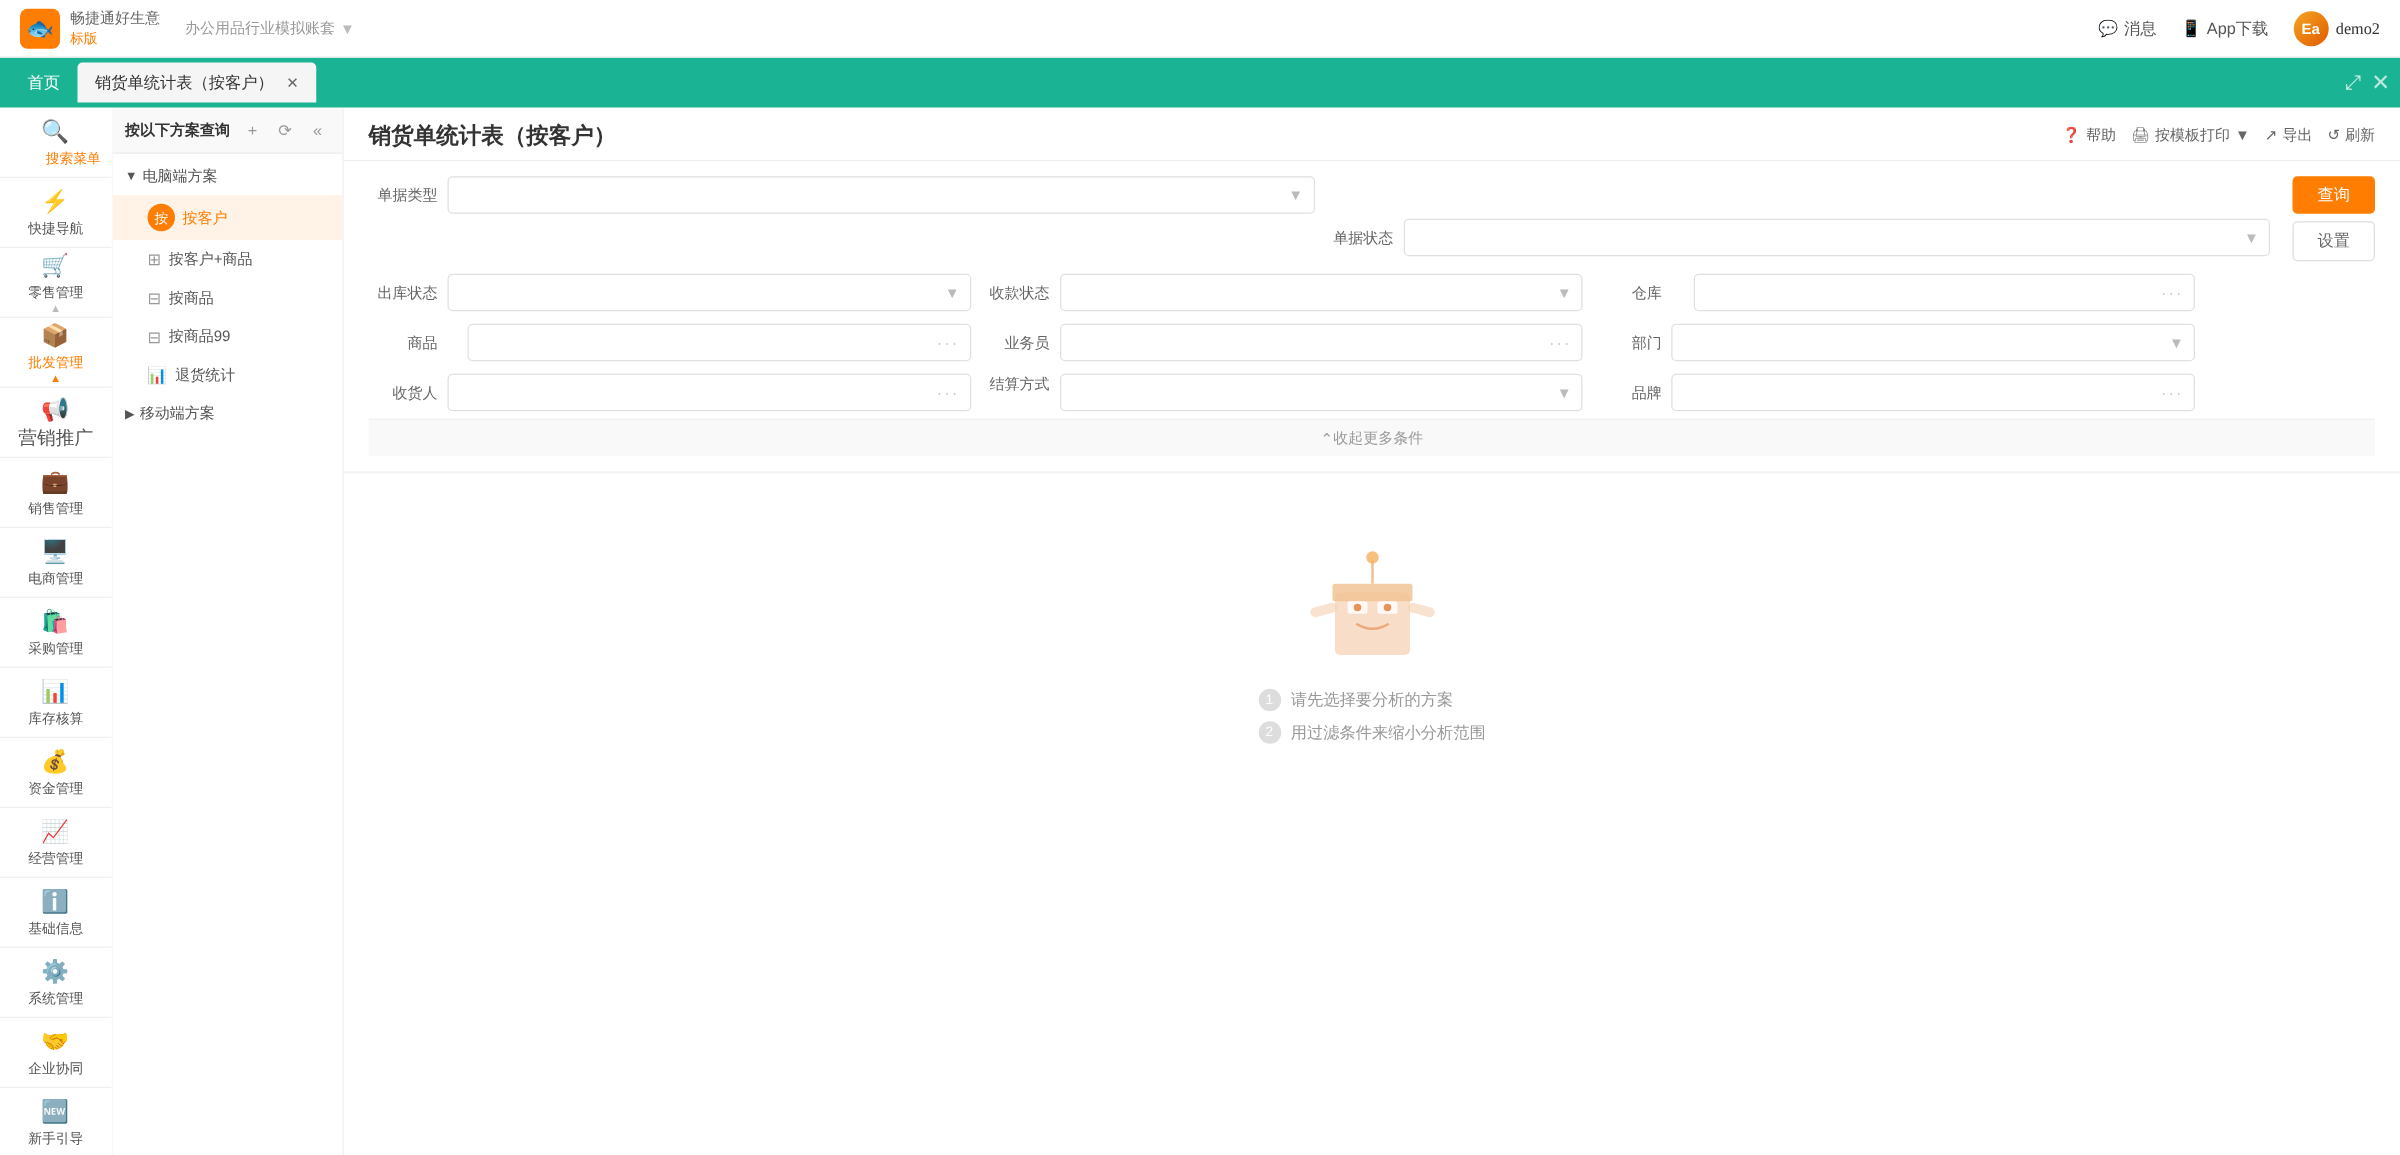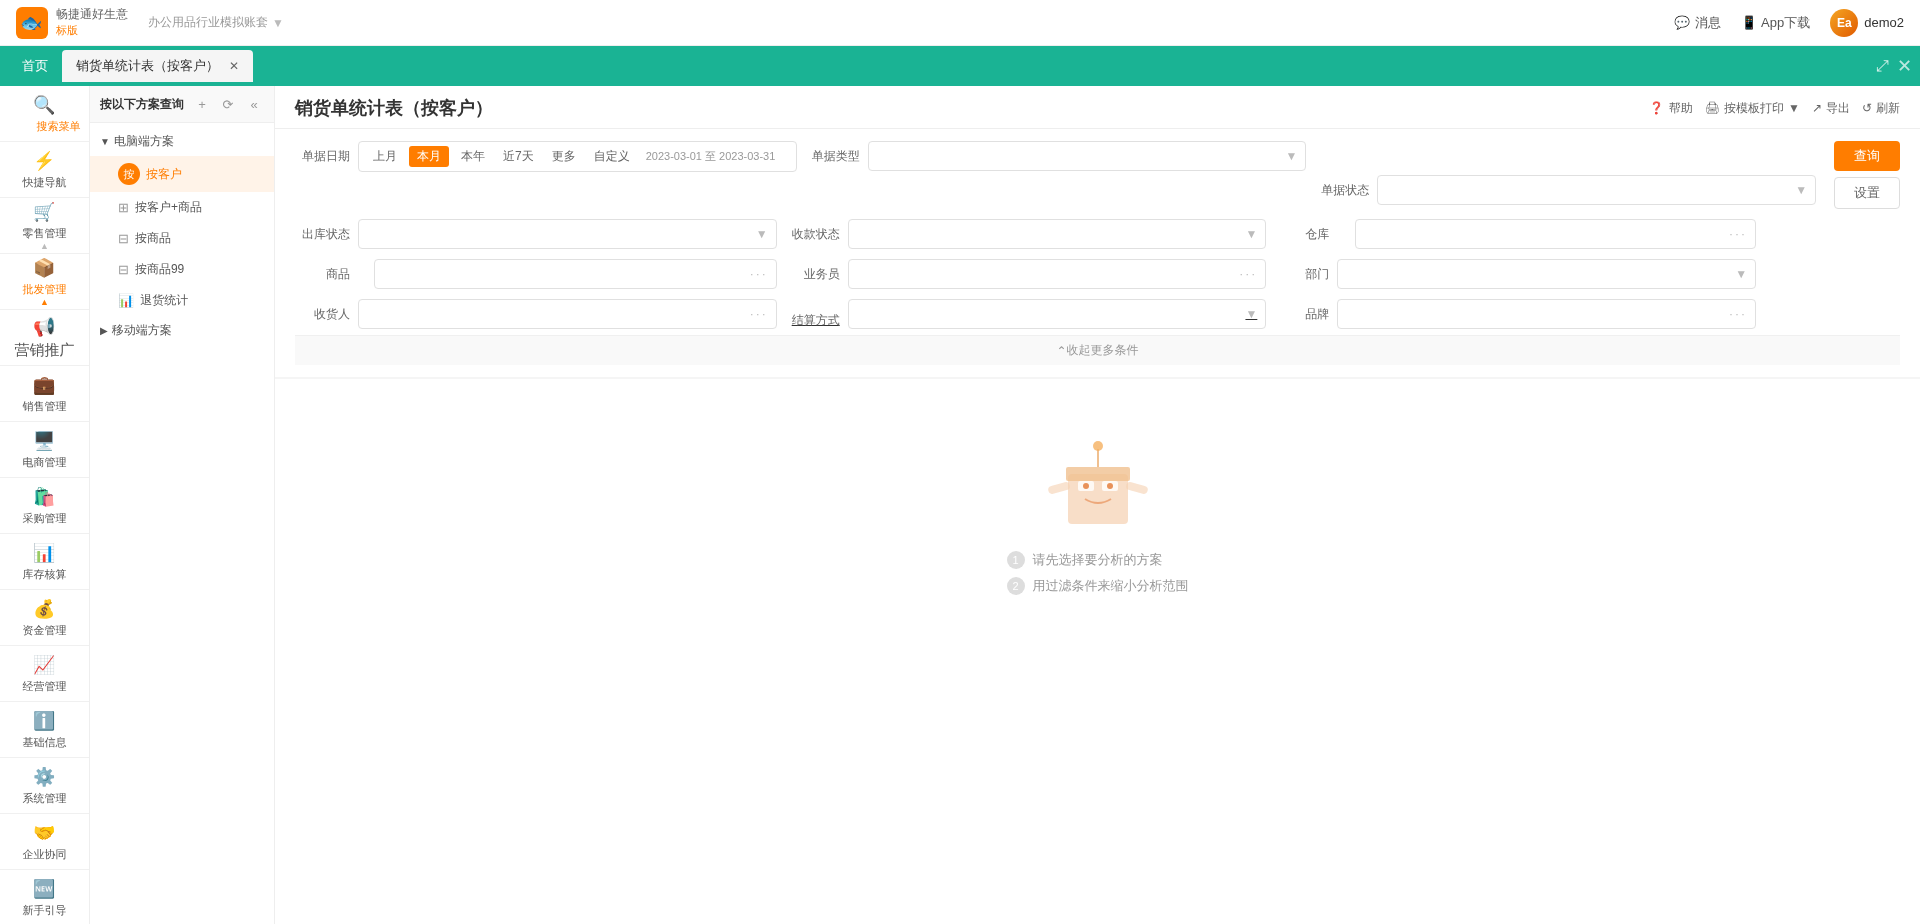--- a/index.html
+++ b/index.html
@@ -38,21 +38,21 @@
     .header-btn {
       display: flex; align-items: center; gap: 4px;
       color: #555; font-size: 13px; cursor: pointer;
     }
     .avatar {
       width: 28px; height: 28px; border-radius: 50%;
       background: linear-gradient(135deg, #f5a623, #e05a00);
       display: flex; align-items: center; justify-content: center;
       color: #fff; font-size: 12px; font-weight: bold;
     }
-    .username { font-size: 13px; color: #333; }
+    .username { font-size: 13px; color: #333; font-family: Liberation Serif, serif; }
 
     
     .tabs-bar {
       height: 40px;
       background: #1ab394;
       display: flex;
       align-items: center;
       position: fixed;
       top: 46px; left: 0; right: 0;
       z-index: 99;
@@ -482,32 +482,20 @@
             <span>刷新</span>
           </div>
         </div>
       </div>
     </div>
 
     <div class="filter-section">
 
       <div style="display:flex; align-items:flex-start; gap:8px; margin-bottom:10px;">
         <div style="display:flex; align-items:center; flex:1; gap:8px;">
-          <span class="filter-cell-label">单据日期</span>
-          <div style="flex:1; border:1px solid #e0e0e0; border-radius:4px; padding:4px 8px; font-size:12px; display:flex; align-items:center; gap:6px;">
-            <span style="padding:2px 6px;cursor:pointer;color:#666;">上月</span>
-            <span style="padding:2px 8px;background:#ff7d00;color:#fff;border-radius:3px;cursor:pointer;">本月</span>
-            <span style="padding:2px 6px;cursor:pointer;color:#666;">本年</span>
-            <span style="padding:2px 6px;cursor:pointer;color:#666;">近7天</span>
-            <span style="padding:2px 6px;cursor:pointer;color:#666;">更多</span>
-            <span style="padding:2px 6px;cursor:pointer;color:#666;">自定义</span>
-            <span style="color:#999;font-size:11px;margin-left:4px;">2023-03-01 至 2023-03-31</span>
-          </div>
-        </div>
-        <div style="display:flex; align-items:center; flex:1; gap:8px;">
           <span class="filter-cell-label">单据类型</span>
           <div class="filter-input">
             <span></span>
             <span class="fi-arrow">▼</span>
           </div>
         </div>
         <div style="display:flex; align-items:center; flex:1; gap:8px;margin-top:34px;">
           <span class="filter-cell-label">单据状态</span>
           <div class="filter-input">
             <span></span>
@@ -571,21 +559,21 @@
       </div>
 
       <div style="display:flex; align-items:center; gap:8px; margin-bottom:6px;">
         <div style="display:flex; align-items:center; flex:1; gap:8px;">
           <span class="filter-cell-label">收货人</span>
           <div class="filter-input">
             <span></span>
             <span class="fi-dots">···</span>
           </div>
         </div>
-        <div style="display:flex; align-items:flex-end; flex:1; gap:8px;text-decoration:underline;">
+        <div style="display:flex; align-items:flex-start; flex:1; gap:8px;">
           <span class="filter-cell-label">结算方式</span>
           <div class="filter-input">
             <span></span>
             <span class="fi-arrow">▼</span>
           </div>
         </div>
         <div style="display:flex; align-items:center; flex:1; gap:8px;">
           <span class="filter-cell-label">品牌</span>
           <div class="filter-input">
             <span></span>

